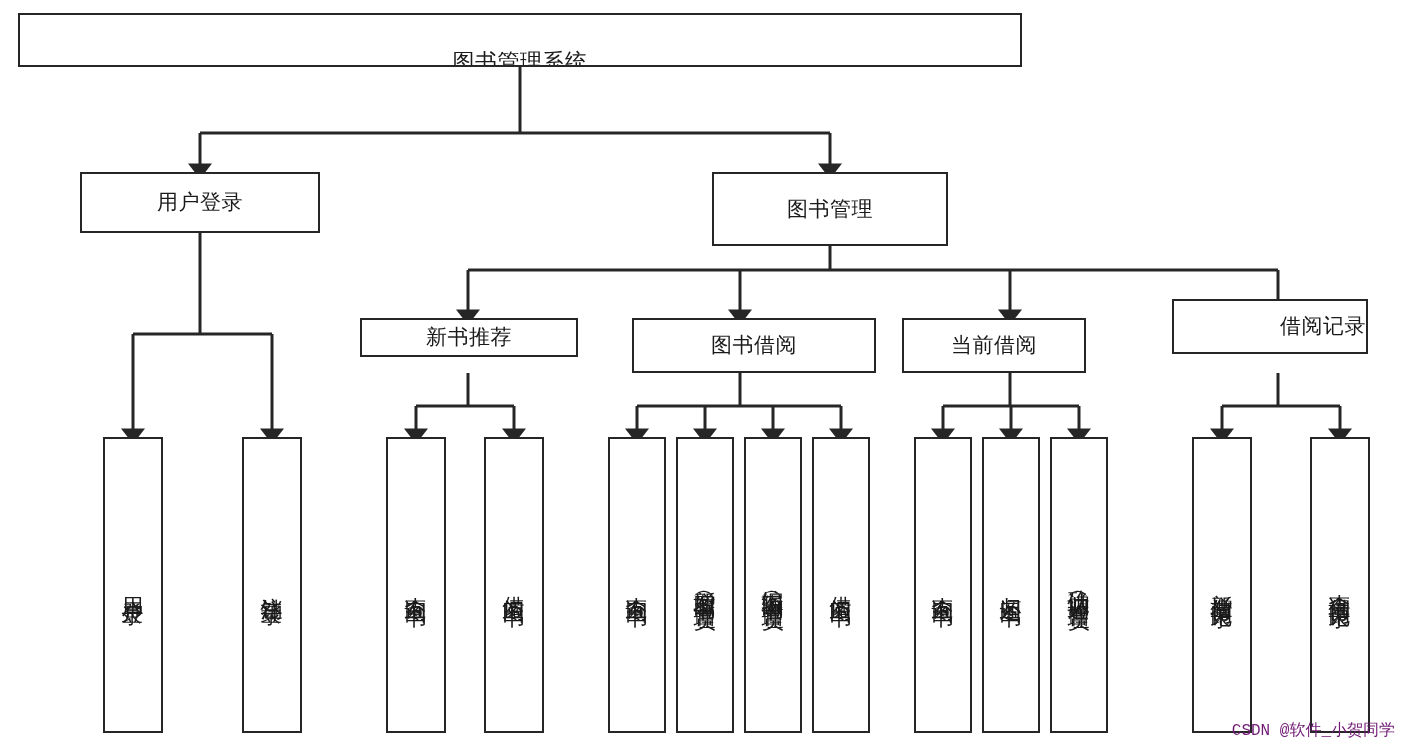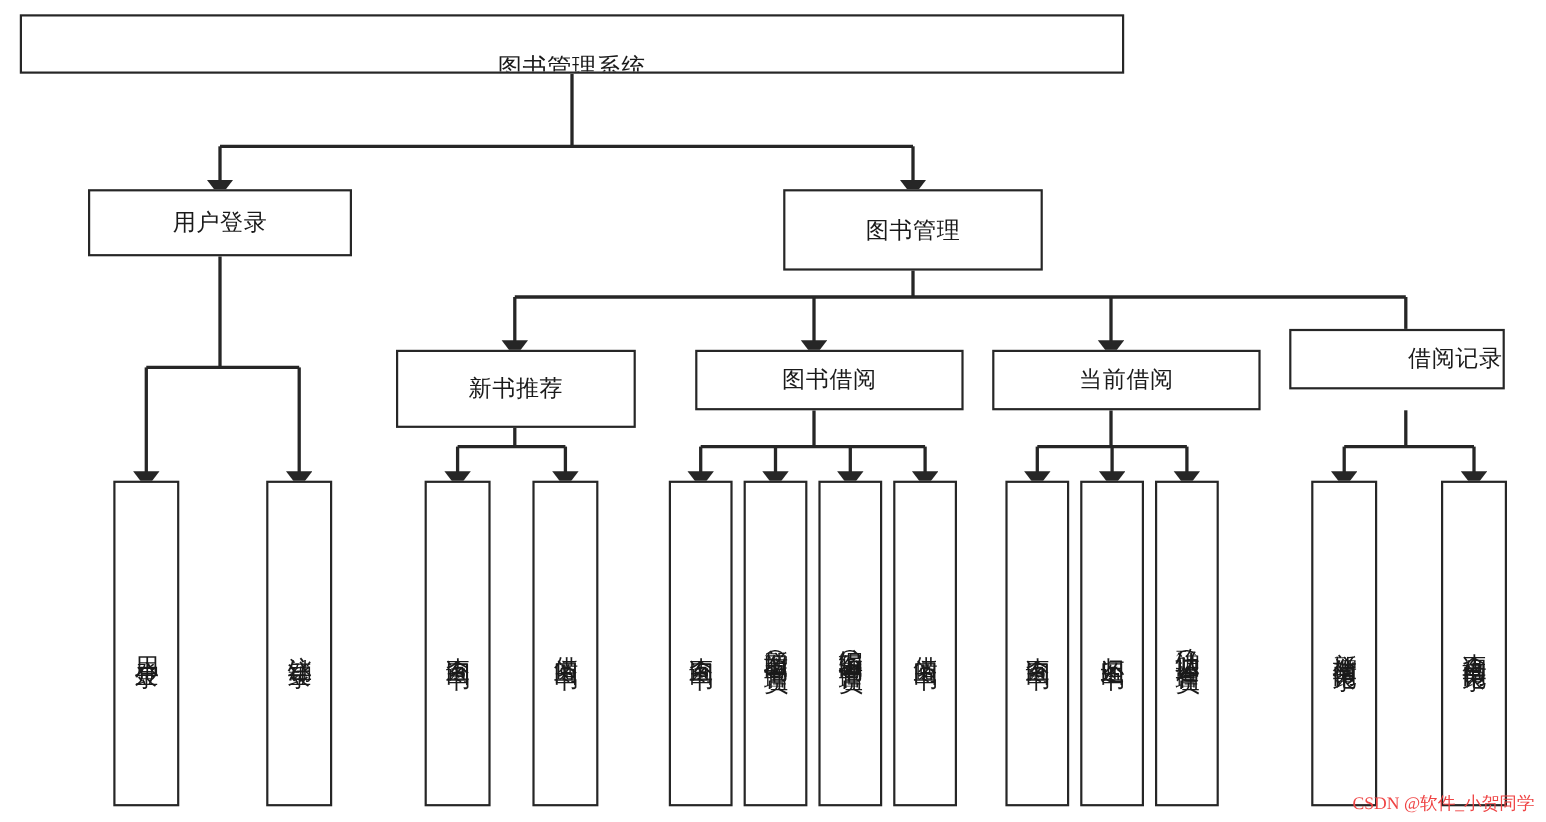--- a/index.html
+++ b/index.html
@@ -54,22 +54,22 @@
   }
   .node-box.root .node-label {
     font-size: 22px;
     margin-top: 44px;
   }
   #watermark {
     position: absolute;
     right: 10px;
     bottom: 6px;
     font-size: 16px;
-    color: #ef4444;
-    font-family: Liberation Serif, serif;
+    color: #701a75;
+    font-family: Liberation Mono, monospace;
     white-space: nowrap;
     pointer-events: none;
   }
 </style>
 </head>
 <body>
 
 <div id="diagram-root">
 
   <svg id="diagram-svg" viewBox="0 0 1405 747" xmlns="http://www.w3.org/2000/svg">
@@ -118,27 +118,27 @@
   <div id="nodes-layer">
       <div class="node-box horizontal root" style="left: 18px; top: 13px; width: 1004px; height: 54px;">
         <span class="node-label">图书管理系统</span>
       </div>
       <div class="node-box horizontal" style="left: 80px; top: 172px; width: 240px; height: 61px;">
         <span class="node-label">用户登录</span>
       </div>
       <div class="node-box horizontal" style="left: 712px; top: 172px; width: 236px; height: 74px;">
         <span class="node-label">图书管理</span>
       </div>
-      <div class="node-box horizontal" style="left: 360px; top: 318px; width: 218px; height: 71px;">
+      <div class="node-box horizontal" style="left: 360px; top: 318px; width: 218px; height: 39px;">
         <span class="node-label">新书推荐</span>
       </div>
       <div class="node-box horizontal" style="left: 632px; top: 318px; width: 244px; height: 55px;">
         <span class="node-label">图书借阅</span>
       </div>
-      <div class="node-box horizontal" style="left: 902px; top: 318px; width: 244px; height: 55px;">
+      <div class="node-box horizontal" style="left: 902px; top: 318px; width: 184px; height: 55px;">
         <span class="node-label">当前借阅</span>
       </div>
       <div class="node-box horizontal" style="left: 1172px; top: 299px; width: 196px; height: 55px; justify-content: flex-end;">
         <span class="node-label">借阅记录</span>
       </div>
       <div class="node-box vertical" style="left: 103px; top: 437px; width: 60px; height: 296px;">
         <span class="node-label">用户登录</span>
       </div>
       <div class="node-box vertical" style="left: 242px; top: 437px; width: 60px; height: 296px;">
         <span class="node-label">注销登录</span>

